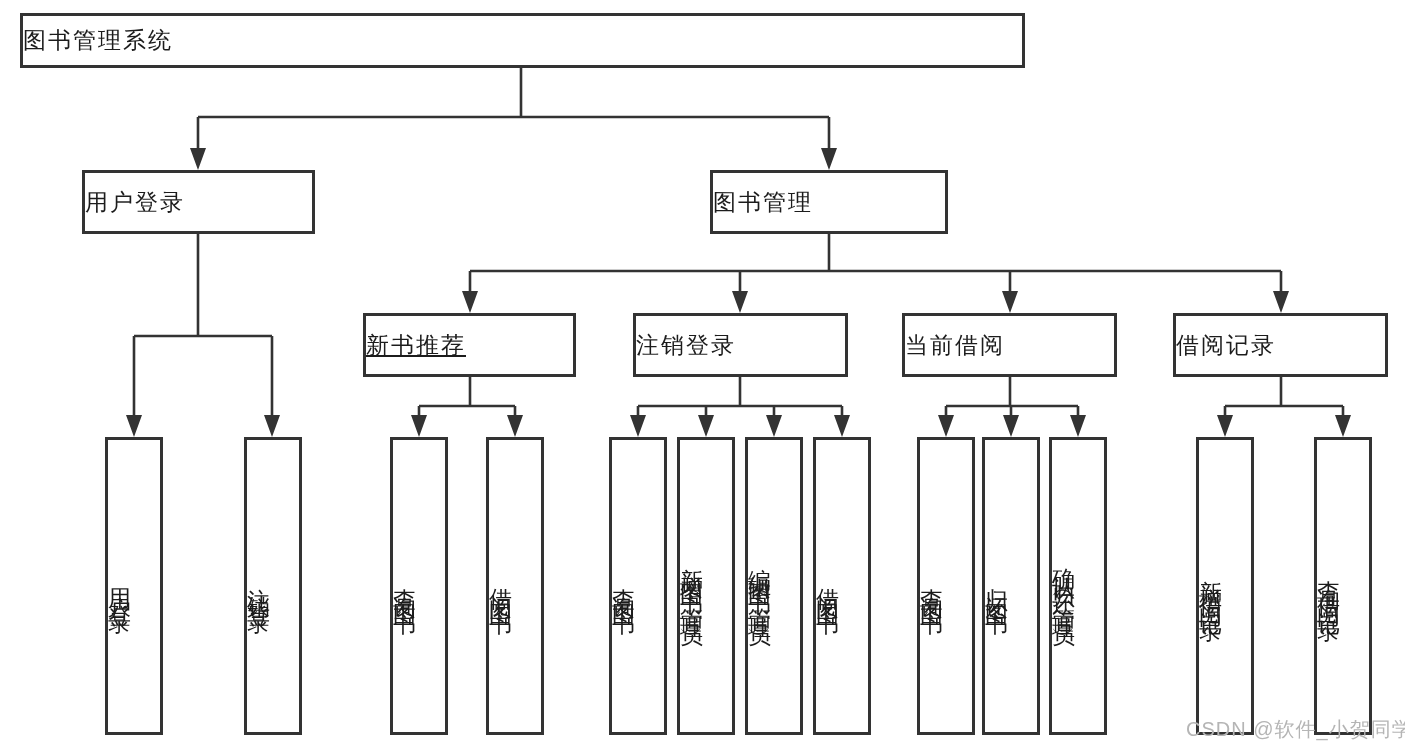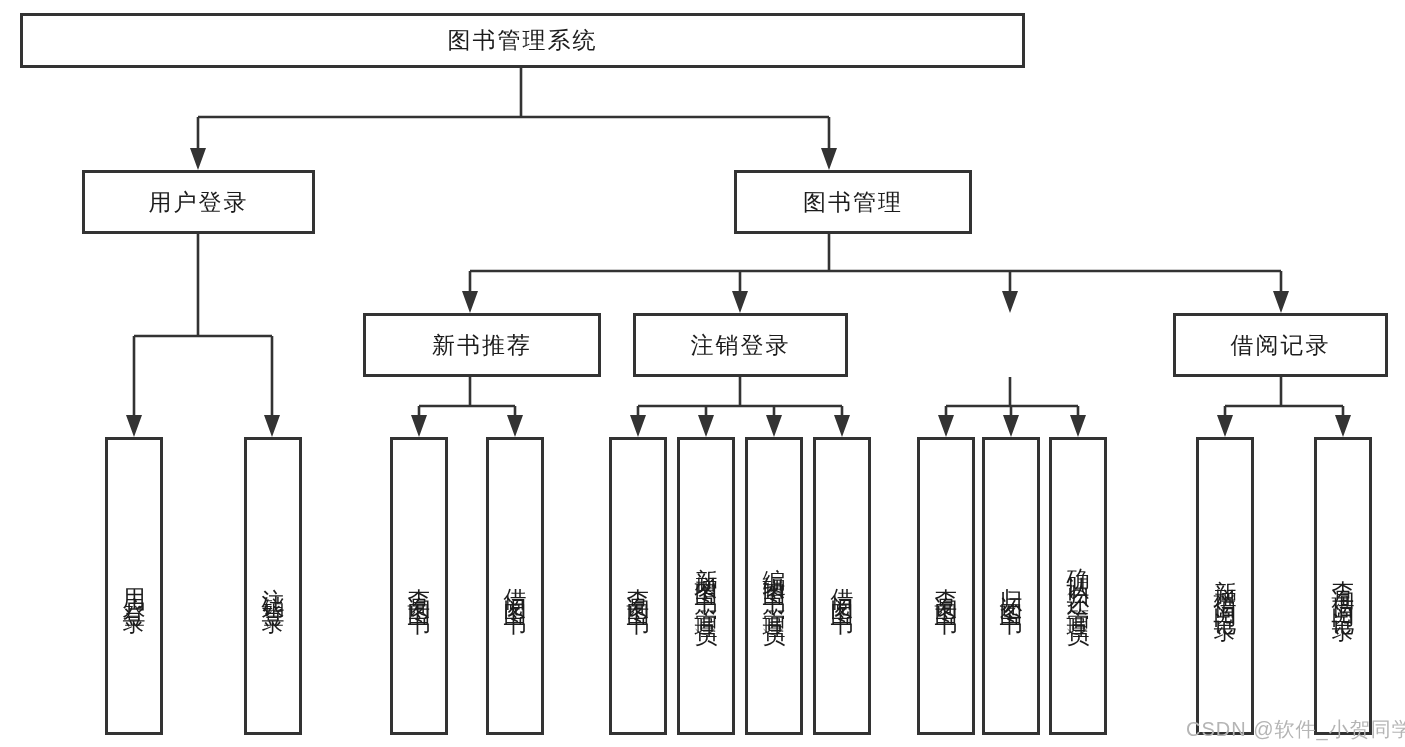--- a/index.html
+++ b/index.html
@@ -21,21 +21,21 @@
     top: 0;
     z-index: 1;
   }
   .box {
     position: absolute;
     box-sizing: border-box;
     background: #ffffff;
     border: 3px solid #333333;
     display: flex;
     align-items: center;
-    justify-content: center;
+    justify-content: flex-start;
     color: #1c1c1c;
     z-index: 2;
   }
   .box.h .lbl {
     font-size: 23px;
     letter-spacing: 2px;
     white-space: nowrap;
     line-height: 1;
   }
   .box.v .lbl {
@@ -91,29 +91,32 @@
              M1335 415 L1351 415 L1343 437 Z"></path>
   </svg>
 
   <div class="box h" style="left:20px; top:13px; width:1005px; height:55px;">
     <span class="lbl">图书管理系统</span>
   </div>
 
   <div class="box h" style="left:82px; top:170px; width:233px; height:64px;">
     <span class="lbl">用户登录</span>
   </div>
-  <div class="box h" style="left:710px; top:170px; width:238px; height:64px;margin-left:24px;">
+  <div class="box h" style="left:710px; top:170px; width:238px; height:64px;">
     <span class="lbl">图书管理</span>
   </div>
 
-  <div class="box h" style="left:363px; top:313px; width:238px; height:64px;">
+  <div class="box h" style="left:363px; top:313px; width:213px; height:64px;text-decoration:underline;">
     <span class="lbl">新书推荐</span>
   </div>
   <div class="box h" style="left:633px; top:313px; width:215px; height:64px;">
     <span class="lbl">注销登录</span>
+  </div>
+  <div class="box h" style="left:902px; top:313px; width:215px; height:64px;">
+    <span class="lbl">当前借阅</span>
   </div>
   <div class="box h" style="left:1173px; top:313px; width:215px; height:64px;">
     <span class="lbl">借阅记录</span>
   </div>
 
   <div class="box v" style="left:105px; top:437px; width:58px; height:298px;">
     <span class="lbl">用户登录</span>
   </div>
   <div class="box v" style="left:244px; top:437px; width:58px; height:298px;">
     <span class="lbl">注销登录</span>

